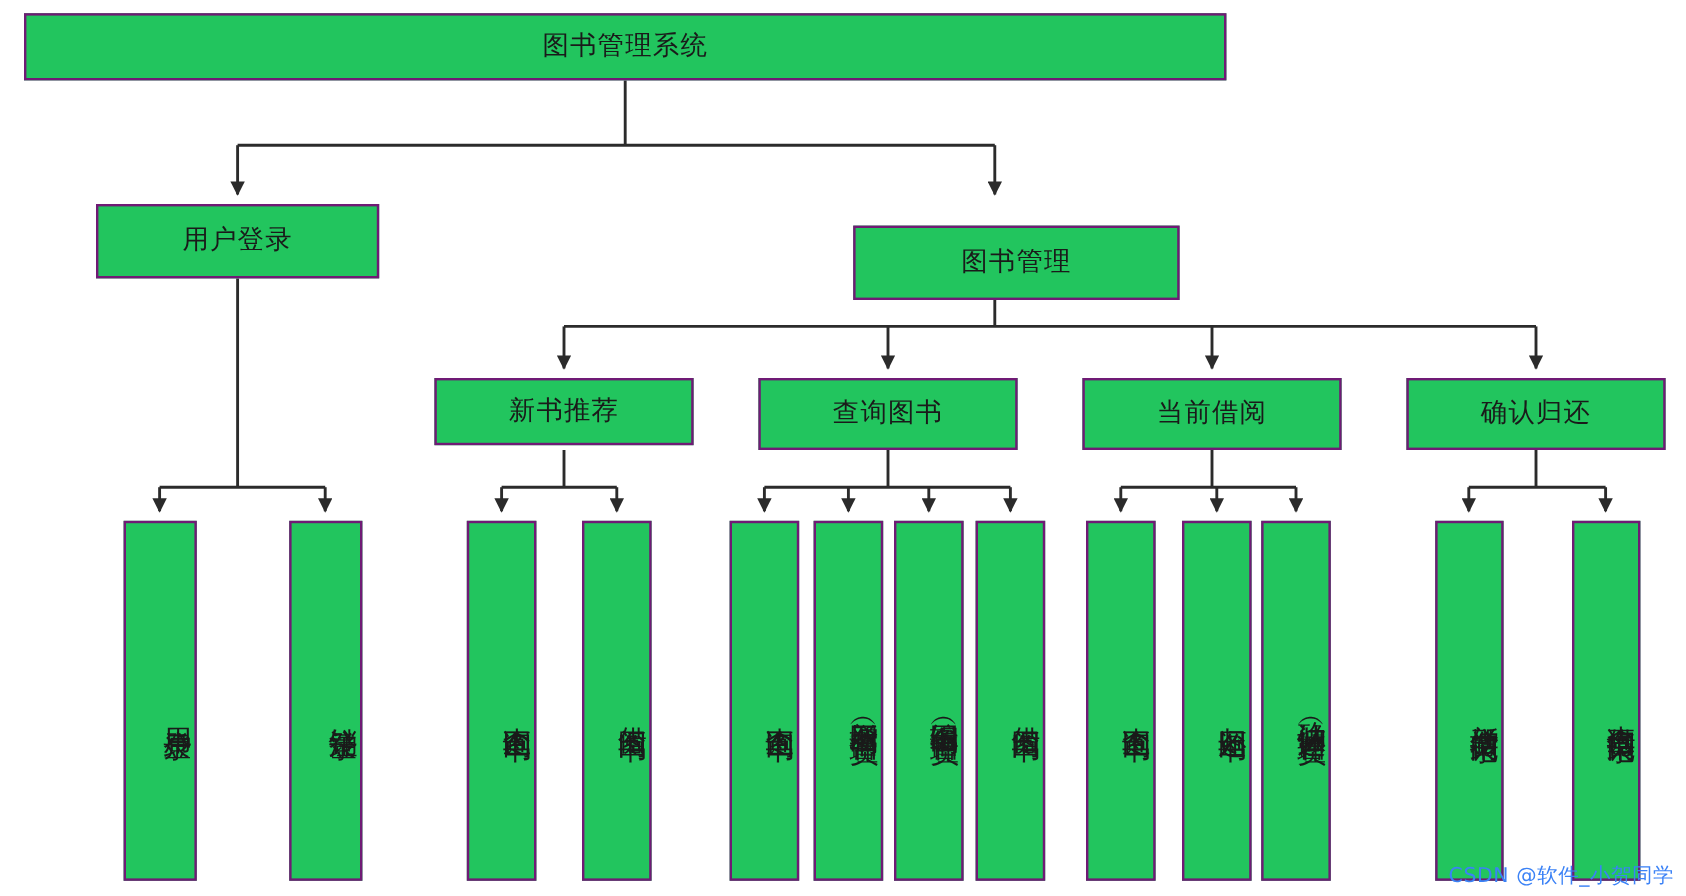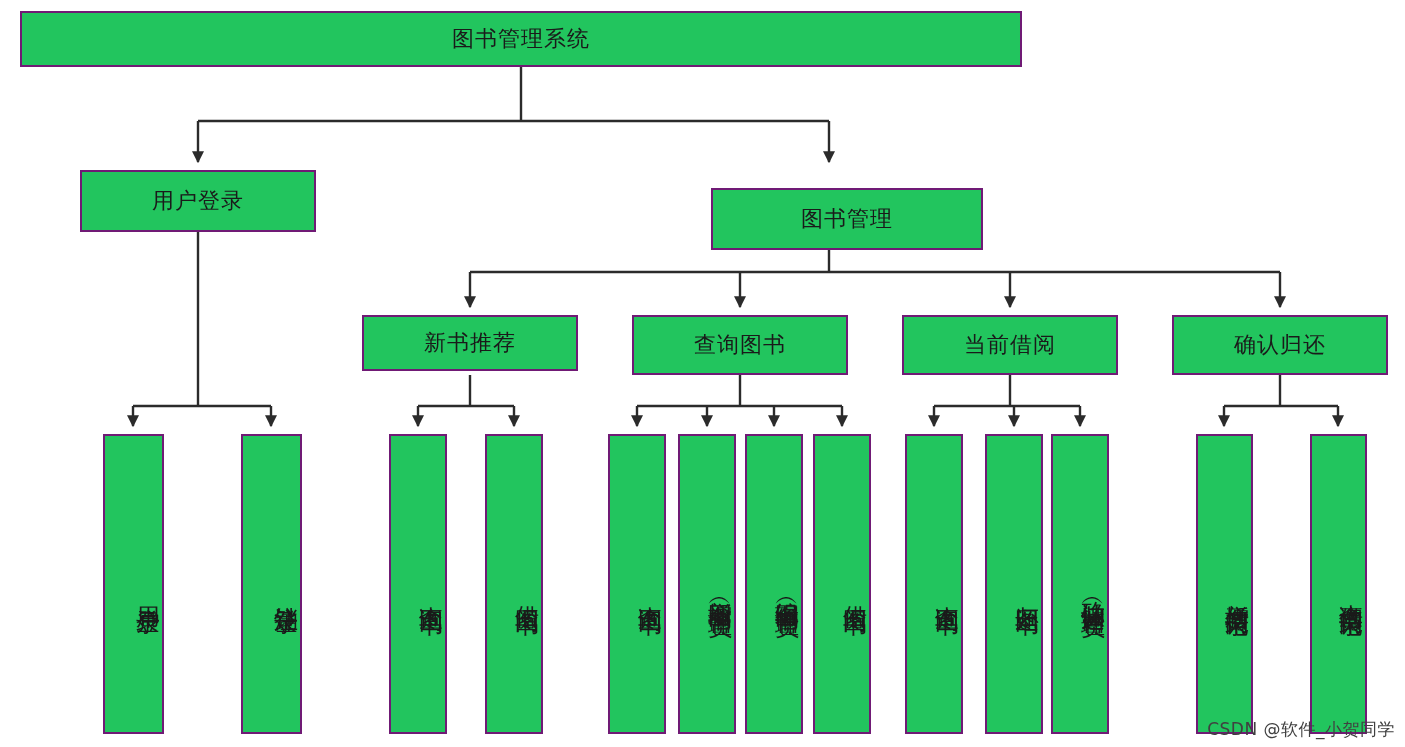--- a/index.html
+++ b/index.html
@@ -53,21 +53,21 @@
   }
   .node.vert .vlabel {
     writing-mode: vertical-rl;
     text-orientation: upright;
   }
   #watermark {
     position: absolute;
     right: 10px;
     bottom: 6px;
     font-size: 17px;
-    color: #404040;
+    color: #3b82f6;
     letter-spacing: 0.5px;
     white-space: nowrap;
   }
 </style>
 </head>
 <body>
 
 <div id="canvas">
 
   <svg class="connectors" viewBox="0 0 1405 747">

